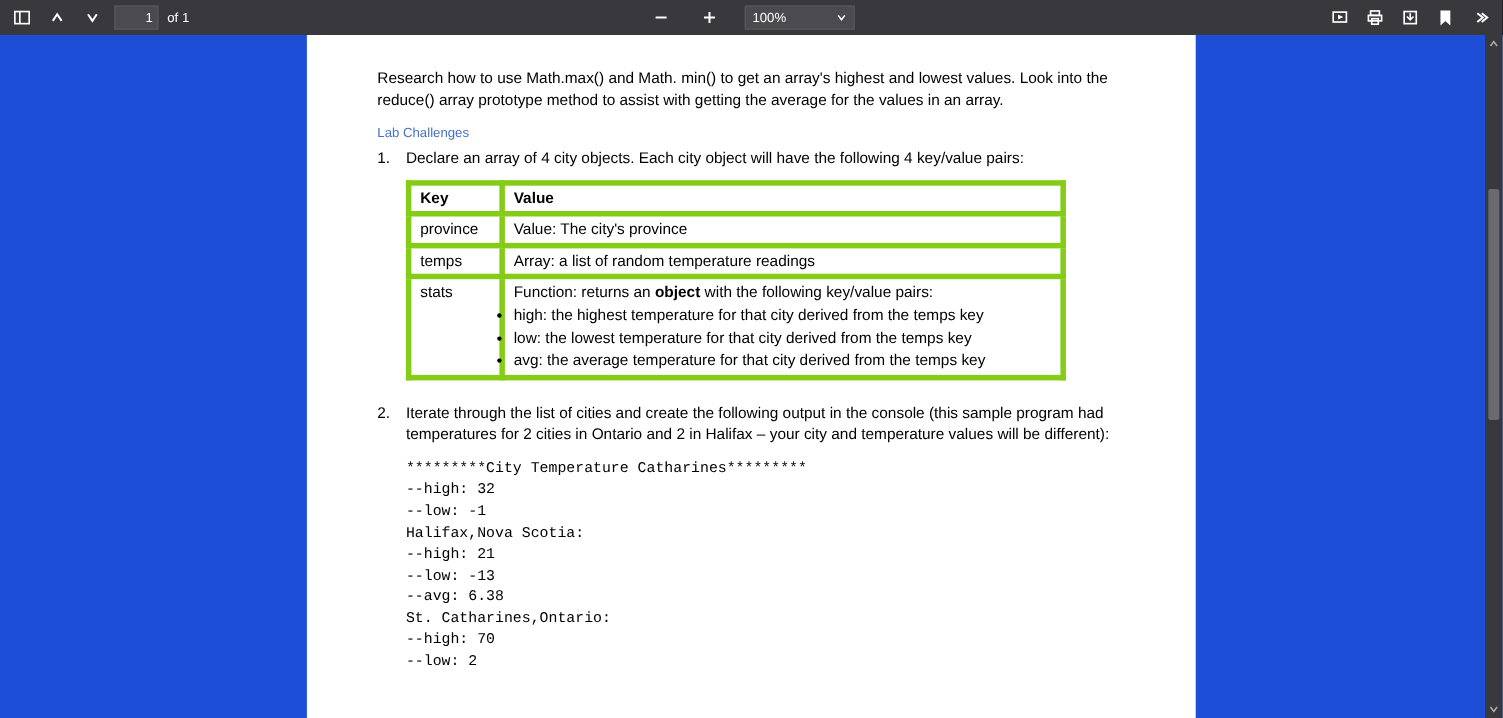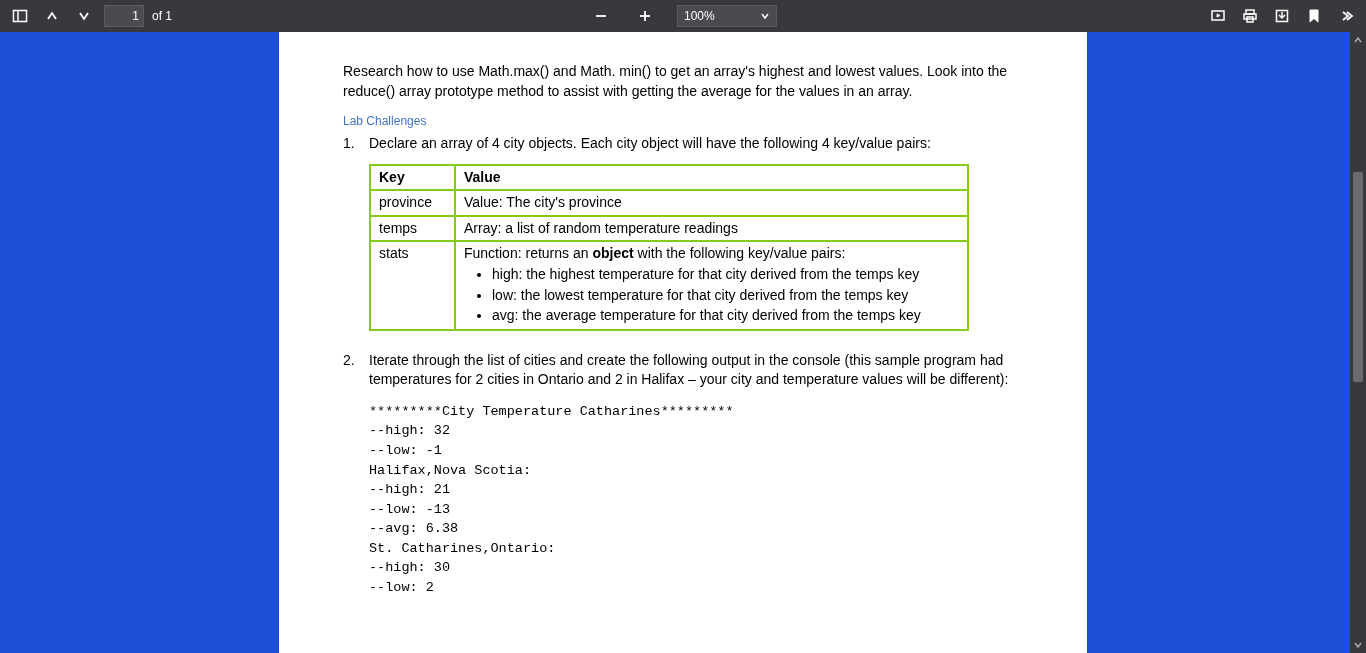--- a/index.html
+++ b/index.html
@@ -16,23 +16,23 @@
 
 .viewer { height:621px; background:#1d4ed8; overflow:auto; position:relative; }
 .page { width:808px; background:#fff; margin:0 auto; padding:30px 64px 20px 64px; color:#000; font-size:14px; line-height:1.4; min-height:800px; }
 .intro { margin-bottom:12px; }
 .section-heading { color:#4472c4; font-size:12px; font-weight:normal; margin:6px 0 4px 0; }
 .list-item { display:flex; margin-bottom:8px; }
 .list-num { width:26px; flex-shrink:0; }
 .list-body { flex:1; }
 
 table.kv { border-collapse:collapse; margin:10px 0 20px 26px; width:600px; }
-table.kv td, table.kv th { border:2px solid #84cc16; padding:2px 8px; text-align:left; font-weight:normal; font-size:14px; vertical-align:top; }
+table.kv td, table.kv th { border:5px solid #84cc16; padding:2px 8px; text-align:left; font-weight:normal; font-size:14px; vertical-align:top; }
 table.kv th { font-weight:bold; }
-.bullets { margin-left:28px; list-style:disc; }
+.bullets { list-style:disc; }
 .bullets li { margin:1px 0; }
 
 .codeblock { font-family:"Courier New",monospace; font-size:13.5px; margin:12px 0 0 26px; line-height:1.45; }
 .codeblock div { white-space:pre; }
 
 .scrollbar-v { position:absolute; right:0; top:0; width:16px; height:100%; background:#38383d; display:flex; flex-direction:column; align-items:center; }
 .scroll-arrow { width:16px; height:16px; display:flex; align-items:center; justify-content:center; cursor:pointer; }
 .scroll-track { flex:1; width:16px; position:relative; }
 .scroll-thumb { position:absolute; top:124px; width:10px; left:3px; height:210px; background:#6a6a6f; border-radius:2px; }
 </style>
@@ -163,21 +163,21 @@
 
     <div class="codeblock">
       <div>*********City Temperature Catharines*********</div>
       <div>--high: 32</div>
       <div>--low: -1</div>
       <div>Halifax,Nova Scotia:</div>
       <div>--high: 21</div>
       <div>--low: -13</div>
       <div>--avg: 6.38</div>
       <div>St. Catharines,Ontario:</div>
-      <div>--high: 30</div>
+      <div>--high: 70</div>
       <div>--low: 2</div>
 
     </div>
 
   </div>
 
   <div class="scrollbar-v">
     <div class="scroll-arrow">
         <svg width="10" height="10" viewBox="0 0 10 10">
           <polyline points="2,7 5,3 8,7" stroke="#aaa" fill="none" stroke-width="1.5"></polyline>

